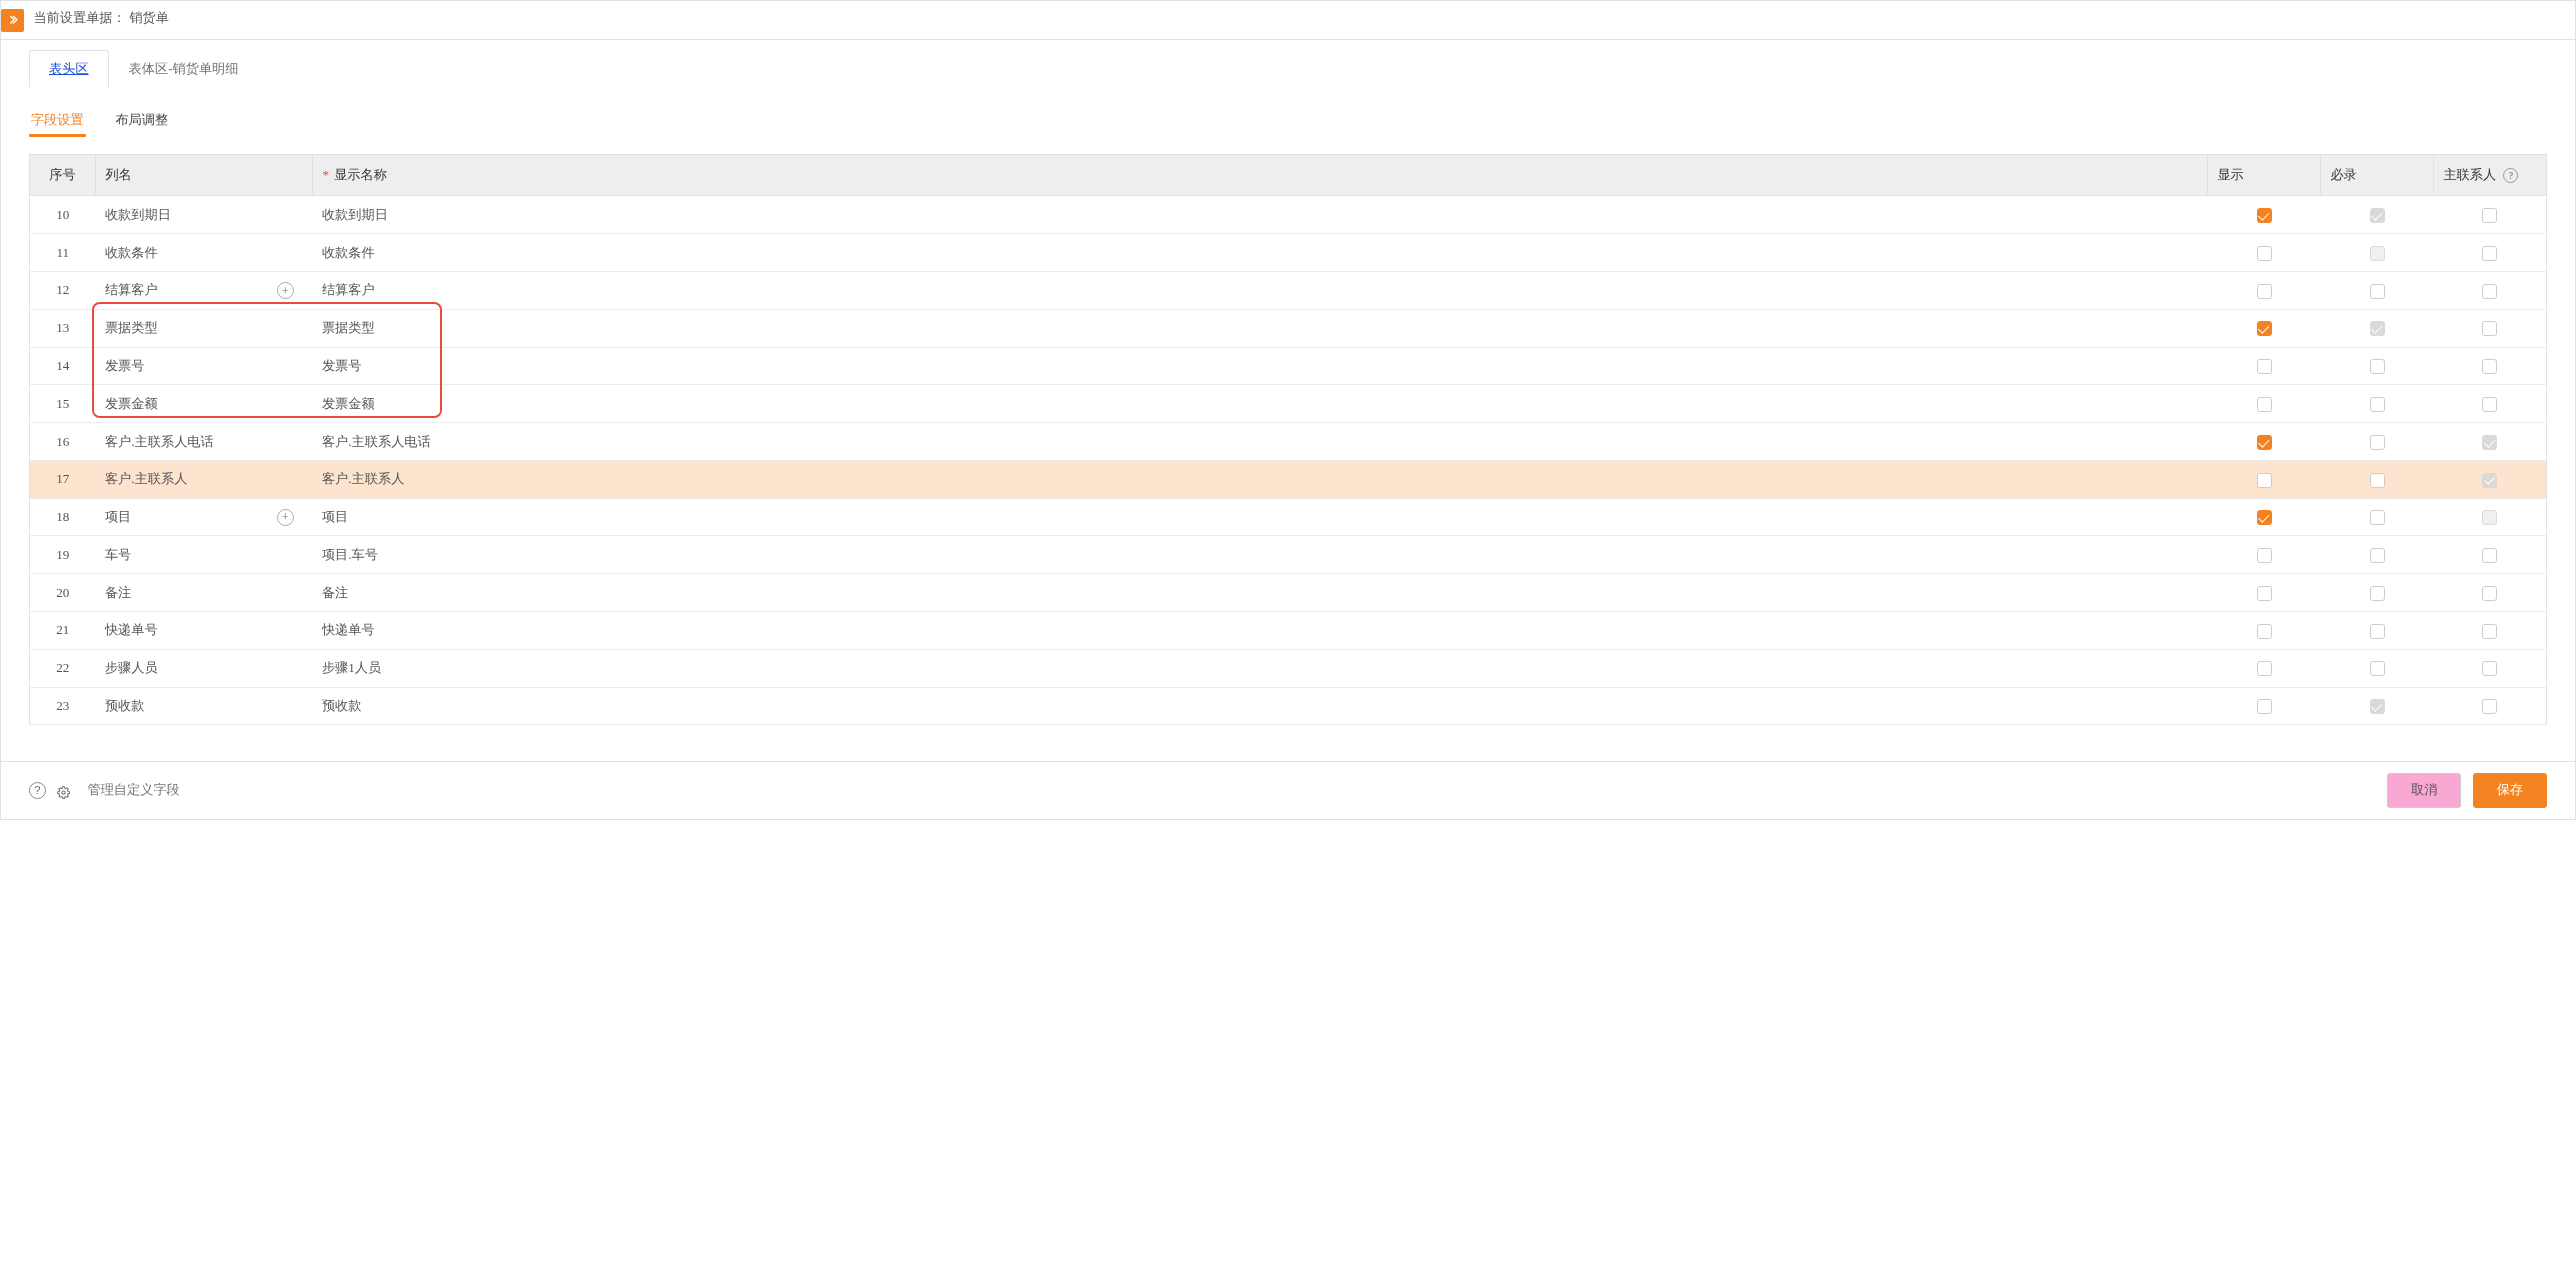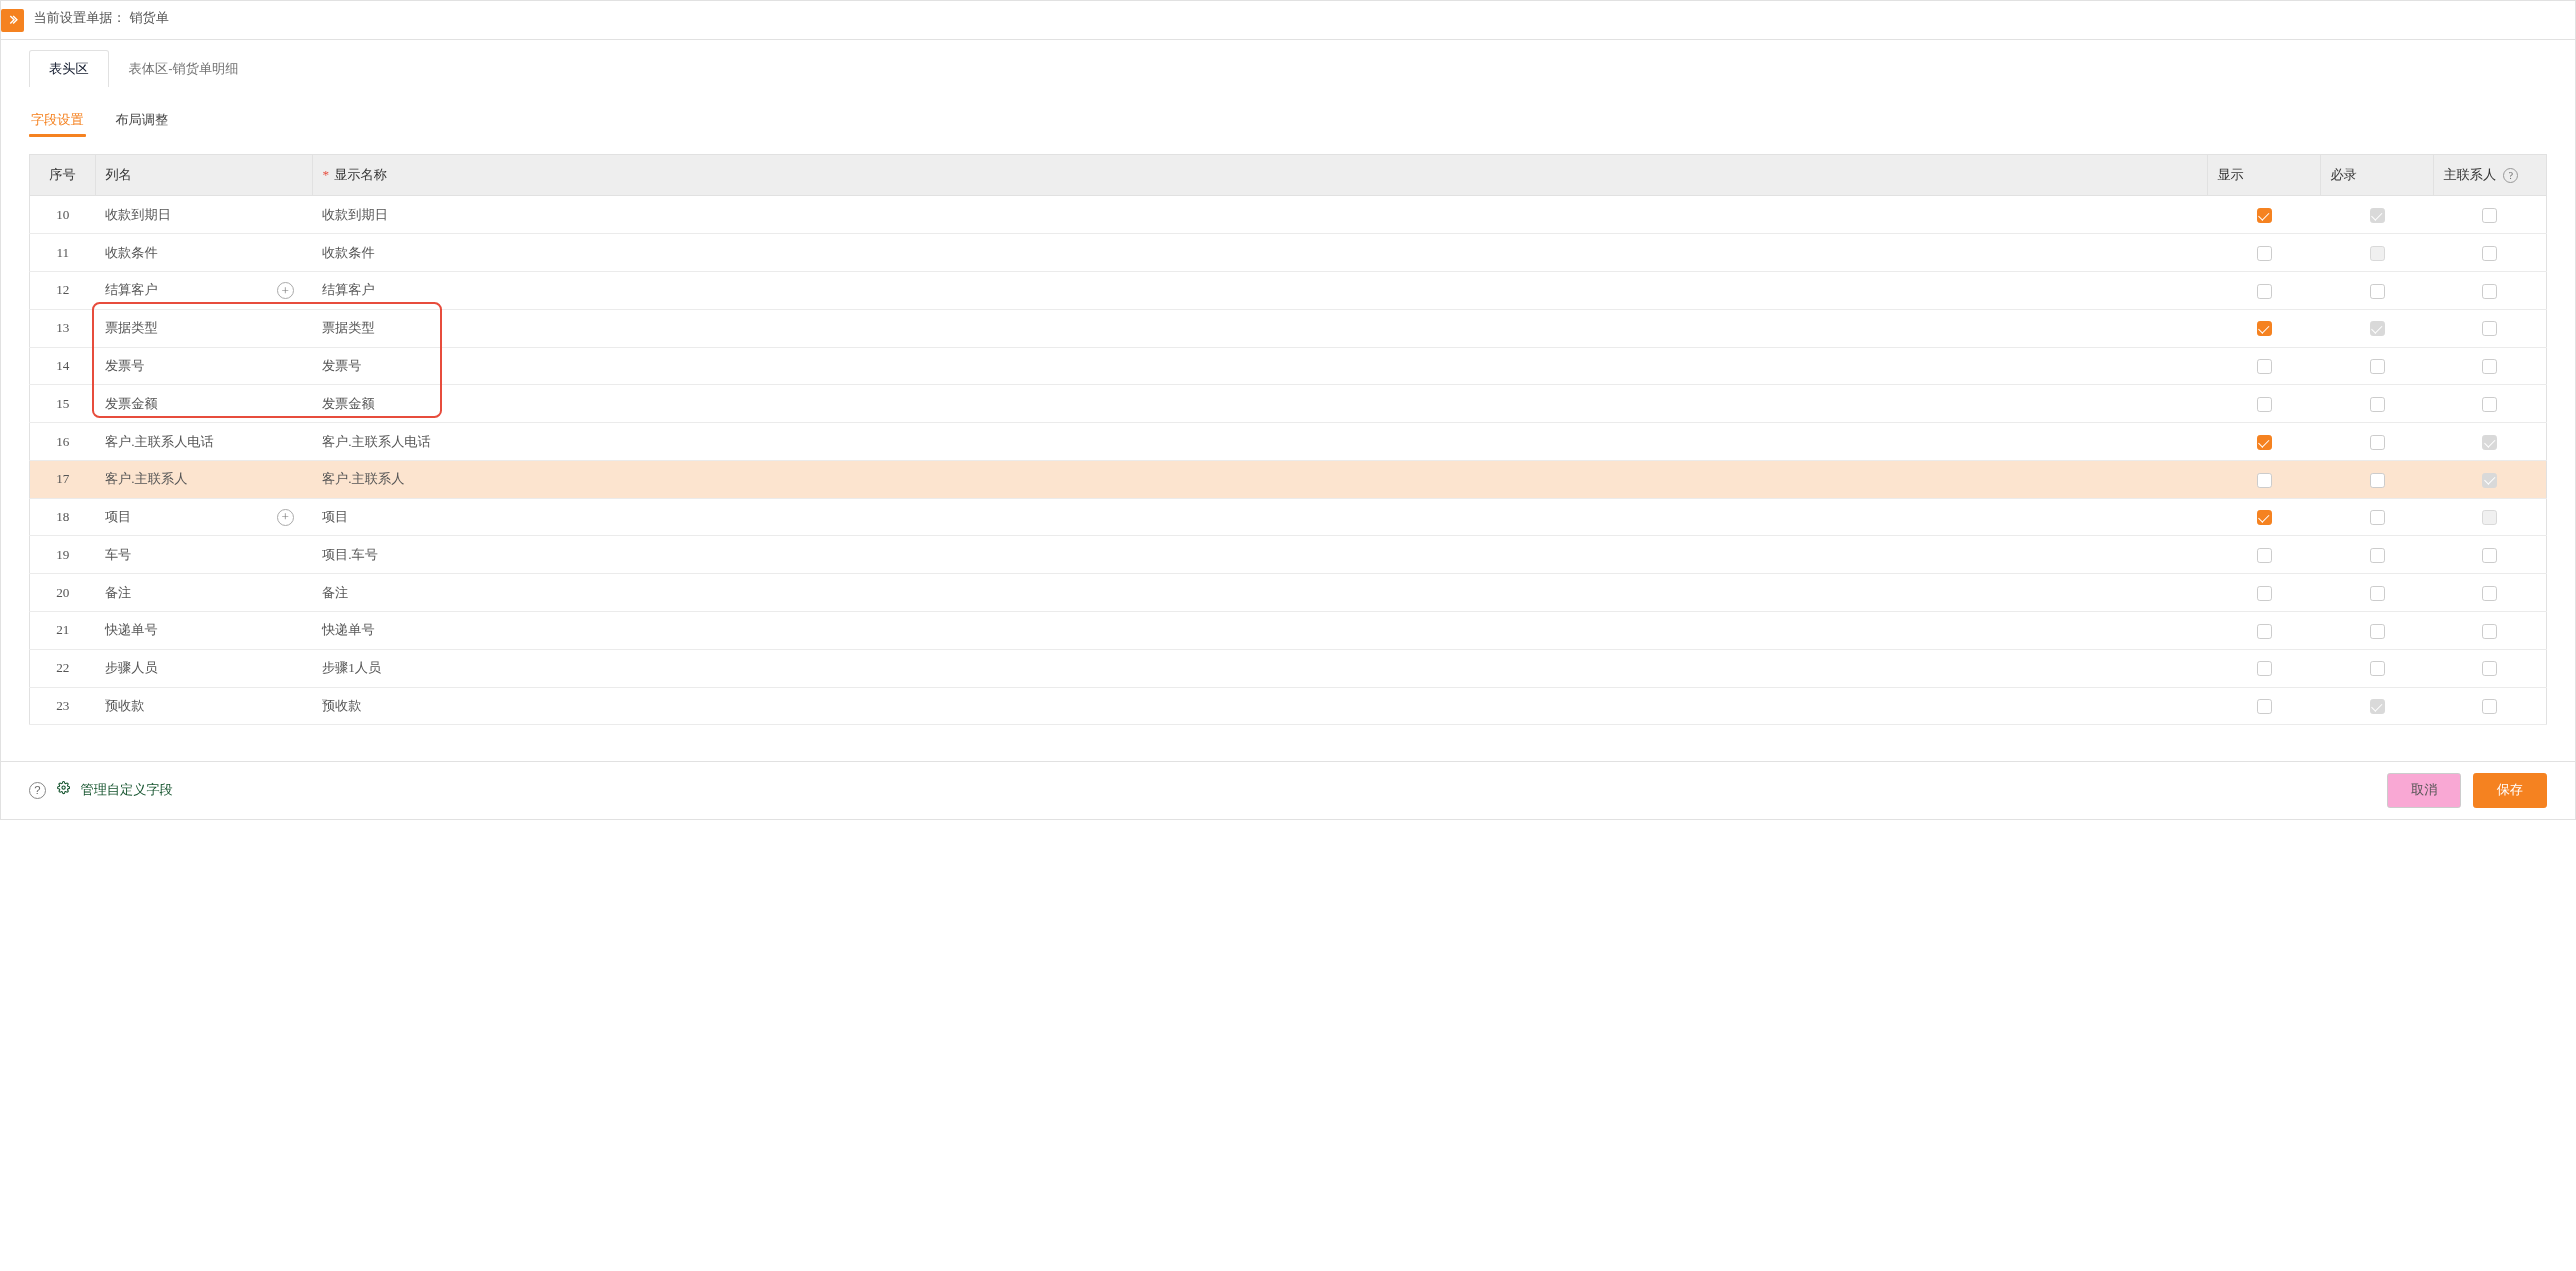--- a/index.html
+++ b/index.html
@@ -47,25 +47,26 @@
     .tab-top {
       padding: 9.4px 19px;
       cursor: pointer;
       color: #737373;
       border: 0.9px solid transparent;
       border-bottom: none;
       position: relative;
       top: 0.9px;
     }
     .tab-top.active {
-      color: #0f172a;
+      color: #1d4ed8;
       border-color: #e1e1e1;
       background: #fff;
       border-top-left-radius: 2.8px;
       border-top-right-radius: 2.8px;
+      text-decoration: underline;
     }
     .content {
       padding: 0 28px 94px 28px;
     }
     .subtabs {
       display: flex;
       justify-content: flex-start;
       gap: 28px;
       padding: 19px 0;
     }
@@ -237,24 +238,24 @@
       border: 1.4px solid #888;
       border-radius: 50%;
       display: flex;
       align-items: center;
       justify-content: center;
       font-size: 11.3px;
       color: #666;
       cursor: pointer;
     }
     .gear-link {
-      color: #14532d;
-      display: flex;
-      align-items: flex-start;
-      gap: 10px;
+      color: #737373;
+      display: flex;
+      align-items: flex-end;
+      gap: 17px;
       cursor: pointer;
     }
     .gear-icon-svg {
       width: 13.2px;
       height: 13.2px;
     }
     .footer-right {
       display: flex;
       gap: 11.3px;
     }

